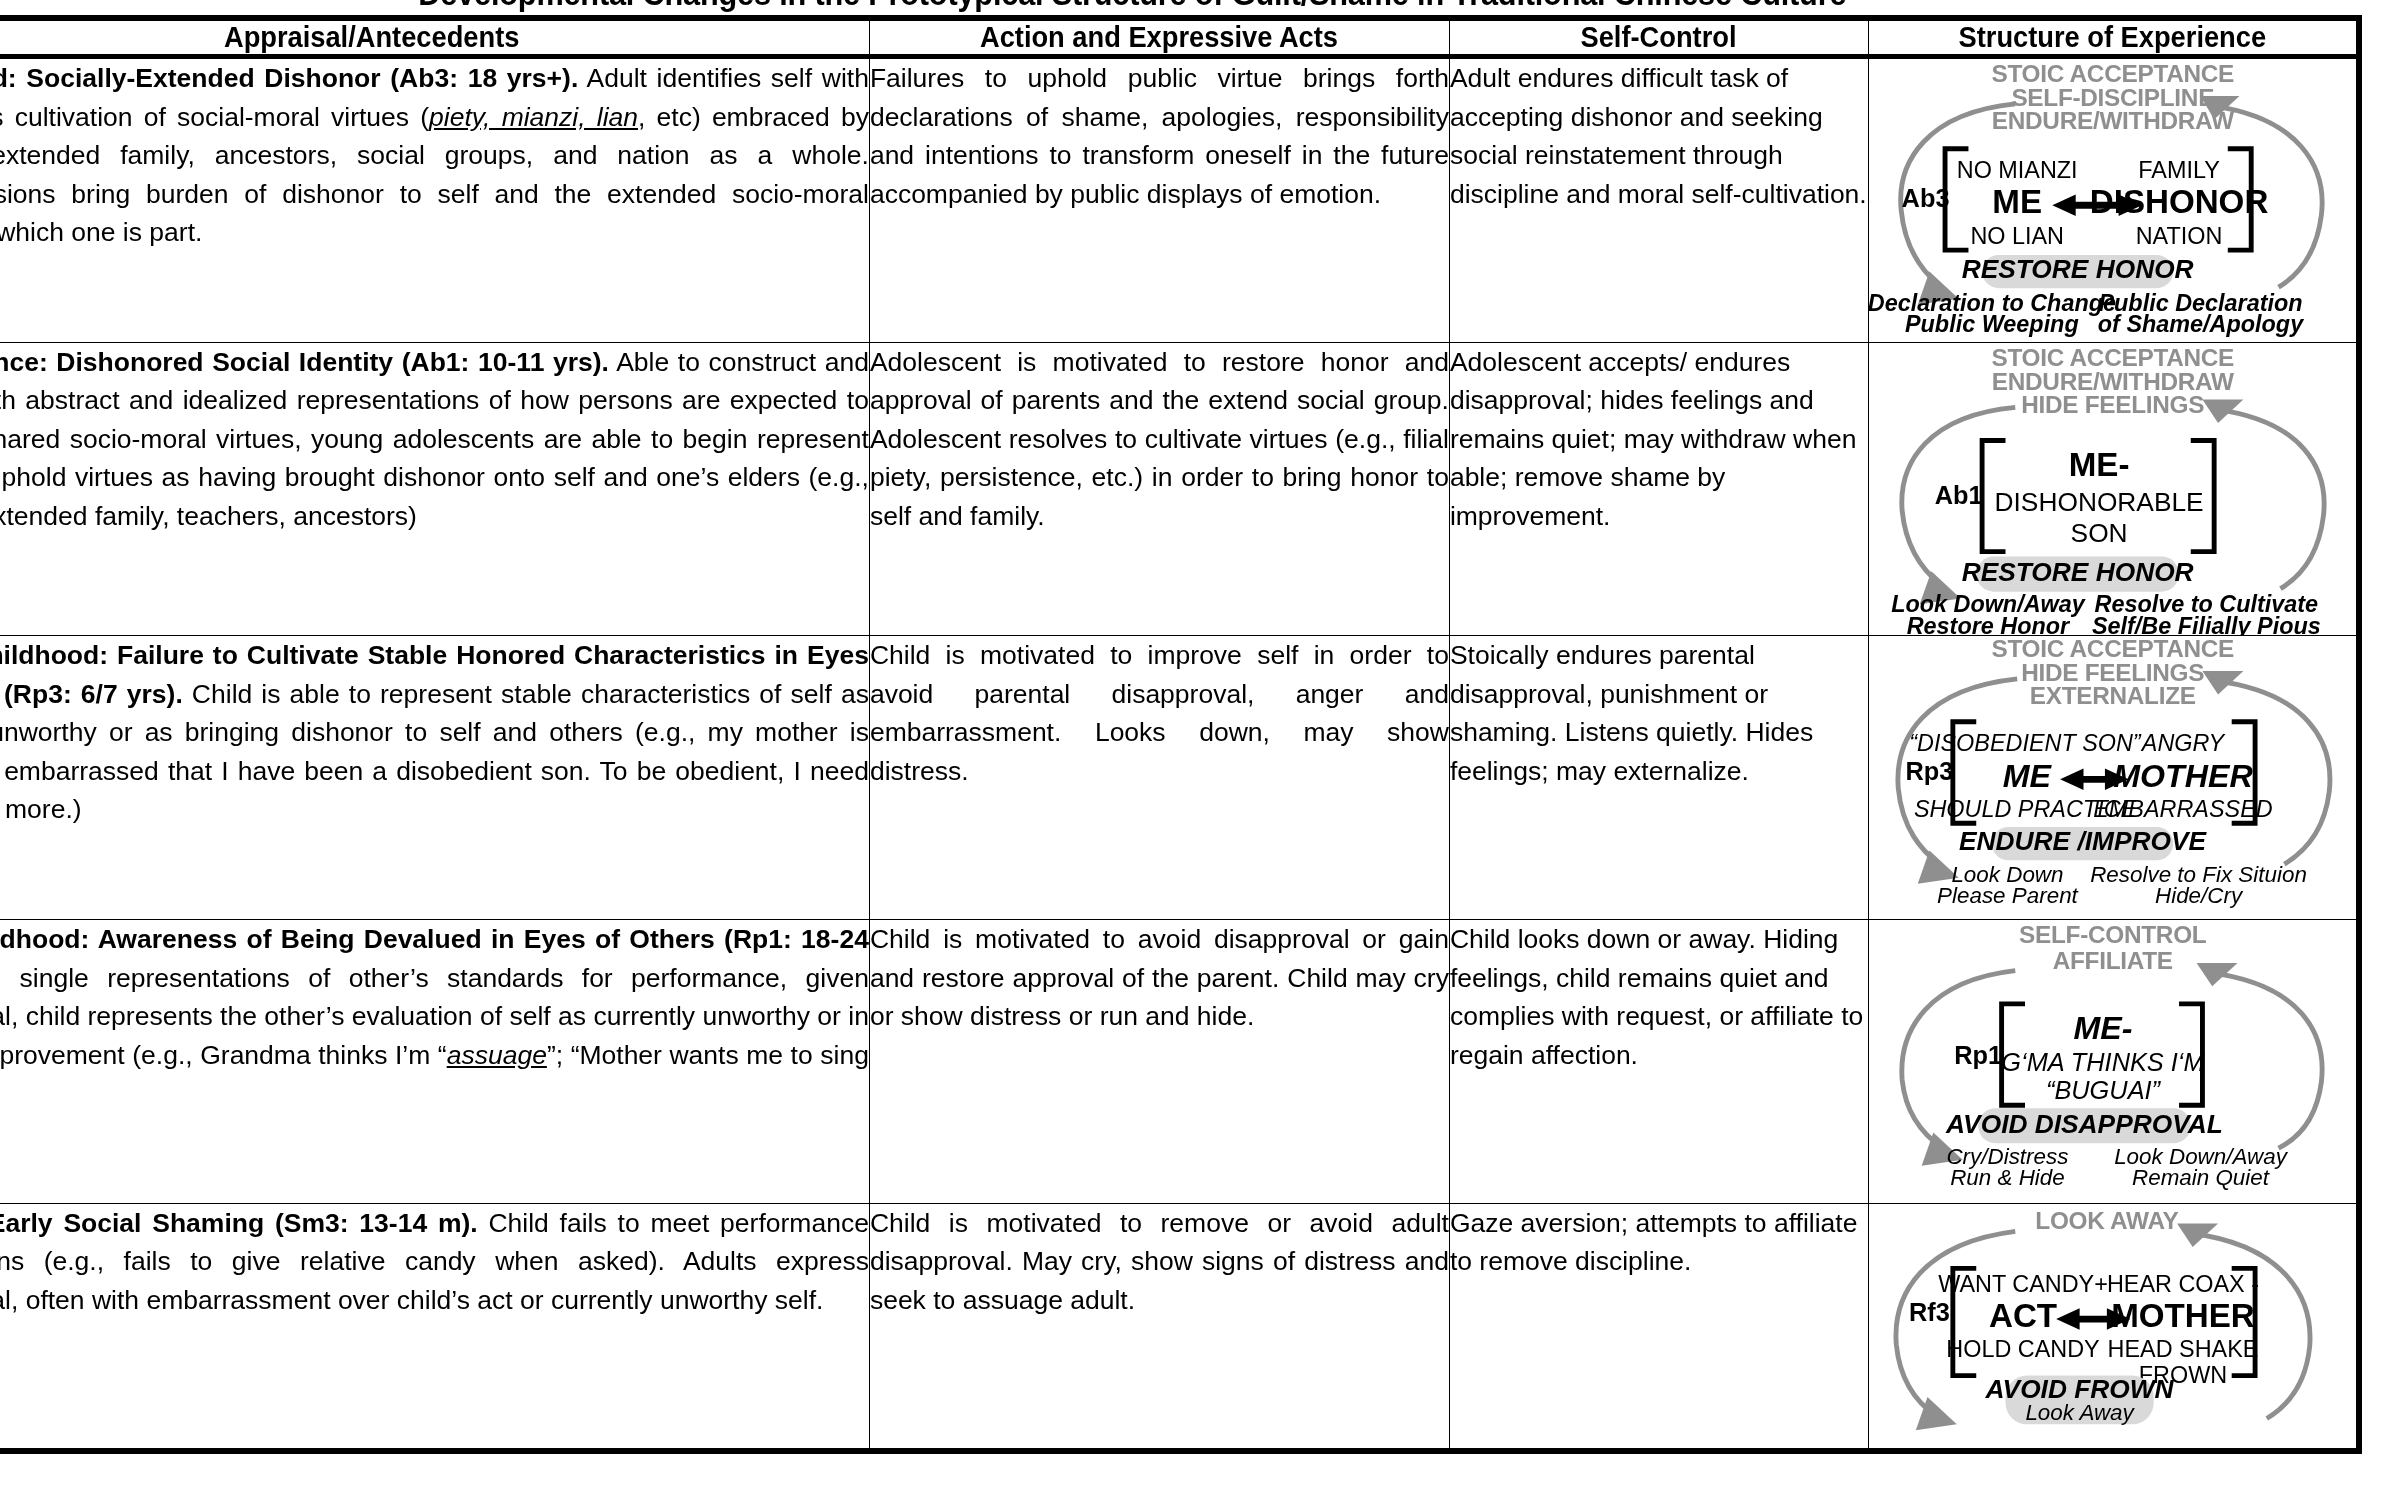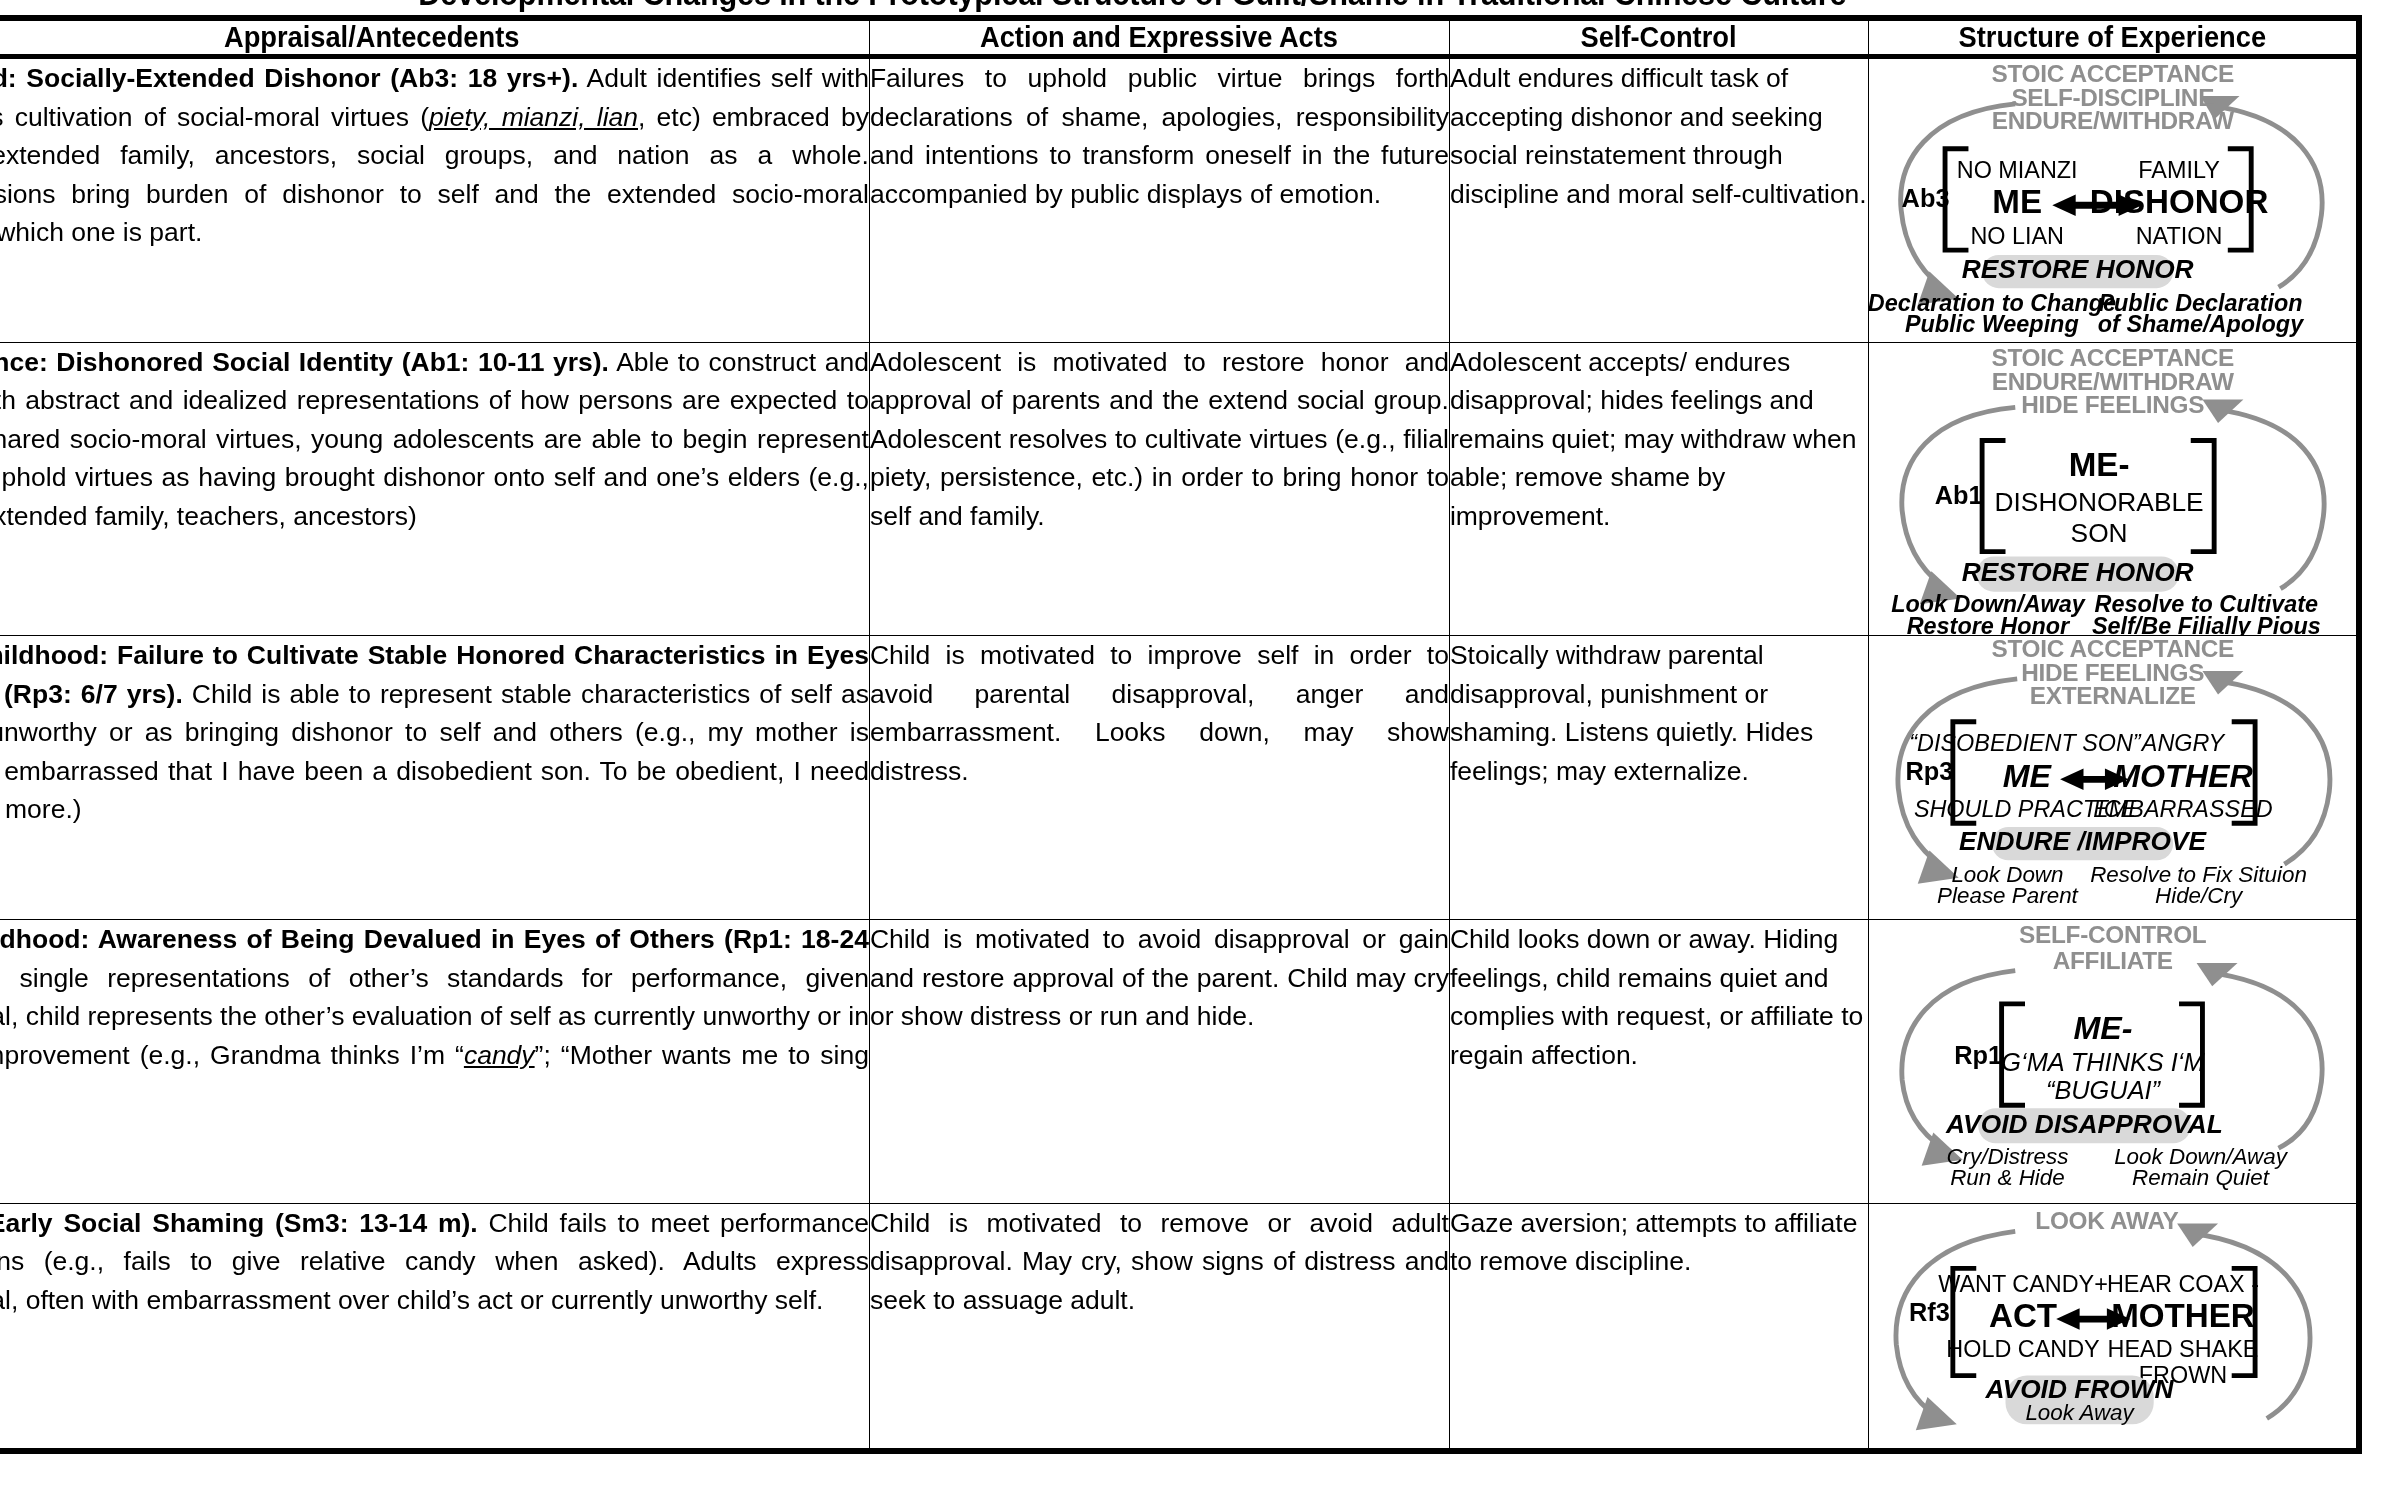--- a/index.html
+++ b/index.html
@@ -212,21 +212,21 @@
           </svg>
           </div>
         </td>
       </tr>
 
       <tr>
         <td class="cell c1cell">
           <span class="lead">Middle Childhood: Failure to Cultivate Stable Honored Characteristics in Eyes of Others (Rp3: 6/7 yrs).</span><span> Child is able to represent stable characteristics of self as currently unworthy or as bringing dishonor to self and others (e.g., my mother is angry and embarrassed that I have been a disobedient son. To be obedient, I need to practice more.)</span>
         </td>
         <td class="cell c2cell"> Child is motivated to improve self in order to avoid parental disapproval, anger and embarrassment.  Looks down, may show distress.</td>
-        <td class="cell c3cell">Stoically withdraw parental disapproval, punishment or shaming.  Listens quietly. Hides feelings; may externalize.</td>
+        <td class="cell c3cell">Stoically endures parental disapproval, punishment or shaming.  Listens quietly. Hides feelings; may externalize.</td>
         <td class="diagram">
           <div class="dia">
           <svg viewBox="0 0 500 290" xmlns="http://www.w3.org/2000/svg">
             <path class="ellipse-path" d="M152,44 C58,54 26,104 30,156 C34,198 54,220 72,234"></path>
             <polygon class="gray" points="62,220 92,248 50,254"></polygon>
             <path class="ellipse-path" d="M356,46 C448,58 478,108 472,160 C467,200 446,222 426,234"></path>
             <polygon class="gray" points="342,36 384,36 358,60"></polygon>
             <text class="t-head" x="250" y="22" text-anchor="middle">STOIC ACCEPTANCE</text>
             <text class="t-head" x="250" y="46" text-anchor="middle">HIDE FEELINGS</text>
             <text class="t-head" x="250" y="70" text-anchor="middle">EXTERNALIZE</text>
@@ -248,21 +248,21 @@
             <text class="t-foot2" x="142" y="274" text-anchor="middle">Please Parent</text>
             <text class="t-foot2" x="338" y="252" text-anchor="middle">Resolve to Fix Situion</text>
             <text class="t-foot2" x="338" y="274" text-anchor="middle">Hide/Cry</text>
           </svg>
           </div>
         </td>
       </tr>
 
       <tr>
         <td class="cell c1cell">
-          <span class="lead">Early Childhood: Awareness of Being Devalued in Eyes of Others (Rp1: 18-24 m).</span><span> Using single representations of other’s standards for performance, given disapproval, child represents the other’s evaluation of self as currently unworthy or in need of improvement (e.g., Grandma thinks I’m “</span><i>candy</i><span>”; “Mother wants me to sing right”).</span>
+          <span class="lead">Early Childhood: Awareness of Being Devalued in Eyes of Others (Rp1: 18-24 m).</span><span> Using single representations of other’s standards for performance, given disapproval, child represents the other’s evaluation of self as currently unworthy or in need of improvement (e.g., Grandma thinks I’m “</span><i>assuage</i><span>”; “Mother wants me to sing right”).</span>
         </td>
         <td class="cell c2cell">Child is motivated to avoid disapproval or gain and restore approval of the parent. Child may cry or show distress or run and hide.</td>
         <td class="cell c3cell">Child looks down or away. Hiding feelings, child remains quiet and complies with request, or affiliate to regain affection.</td>
         <td class="diagram">
           <div class="dia">
           <svg viewBox="0 0 500 290" xmlns="http://www.w3.org/2000/svg">
             <path class="ellipse-path" d="M150,52 C62,62 30,112 34,164 C38,202 58,222 76,234"></path>
             <polygon class="gray" points="66,218 96,246 54,252"></polygon>
             <path class="ellipse-path" d="M350,54 C440,66 470,114 464,166 C459,204 440,224 420,234"></path>
             <polygon class="gray" points="336,44 378,44 352,68"></polygon>

